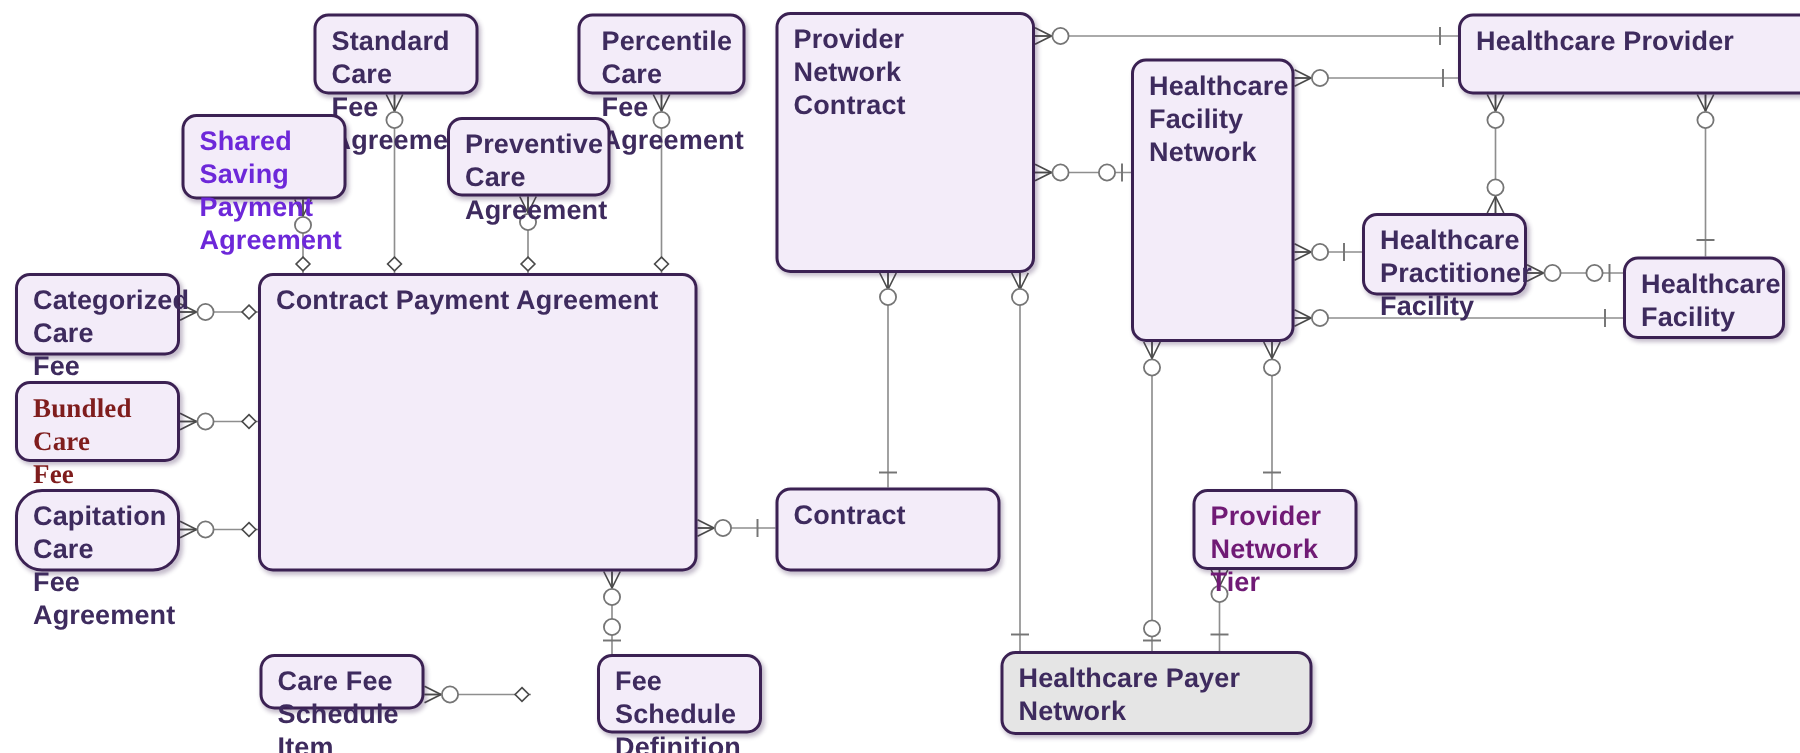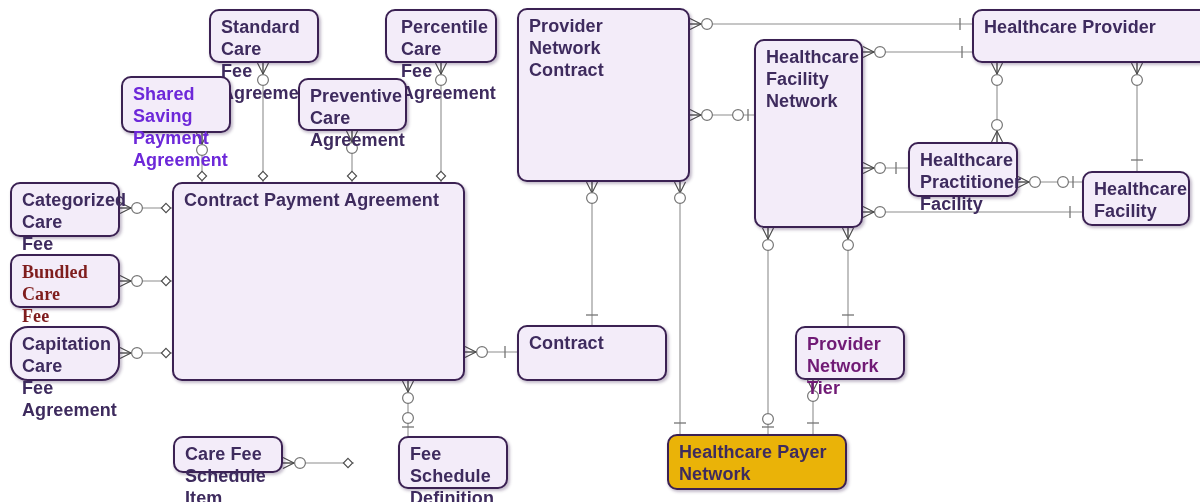--- a/index.html
+++ b/index.html
@@ -269,21 +269,21 @@
     <div class="entity" style="left: 172px; top: 182px; width: 293px; height: 199px; background: rgb(243, 236, 249); border-color: rgb(59, 33, 83);">
       <div class="label" style="color: rgb(62, 43, 94);">Contract Payment Agreement</div>
     </div>
     <div class="entity" style="left: 517px; top: 325px; width: 150px; height: 56px; background: rgb(243, 236, 249); border-color: rgb(59, 33, 83);">
       <div class="label" style="color: rgb(62, 43, 94);">Contract</div>
     </div>
     <div class="entity" style="left: 795px; top: 326px; width: 110px; height: 54px; background: rgb(243, 236, 249); border-color: rgb(59, 33, 83);">
       <div class="label" style="color: #701a75;">Provider
 Network Tier</div>
     </div>
-    <div class="entity" style="left: 667px; top: 434px; width: 180px; height: 56px; background: #eab308; border-color: rgb(59, 33, 83);">
+    <div class="entity" style="left: 667px; top: 434px; width: 208px; height: 56px; background: #e5e5e5; border-color: rgb(59, 33, 83);">
       <div class="label" style="color: rgb(62, 43, 94);">Healthcare Payer Network</div>
     </div>
     <div class="entity" style="left: 173px; top: 436px; width: 110px; height: 37px; background: rgb(243, 236, 249); border-color: rgb(59, 33, 83);">
       <div class="label" style="color: rgb(62, 43, 94);">Care Fee
 Schedule Item</div>
     </div>
     <div class="entity" style="left: 354px; top: 436px; width: 110px; height: 53px; background: rgb(243, 236, 249); border-color: rgb(59, 33, 83); margin-left: 44px;">
       <div class="label" style="color: rgb(62, 43, 94);">Fee Schedule
 Definition</div>
     </div>

